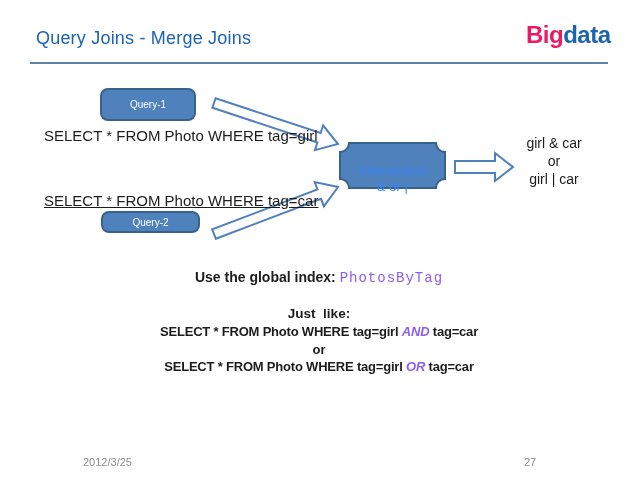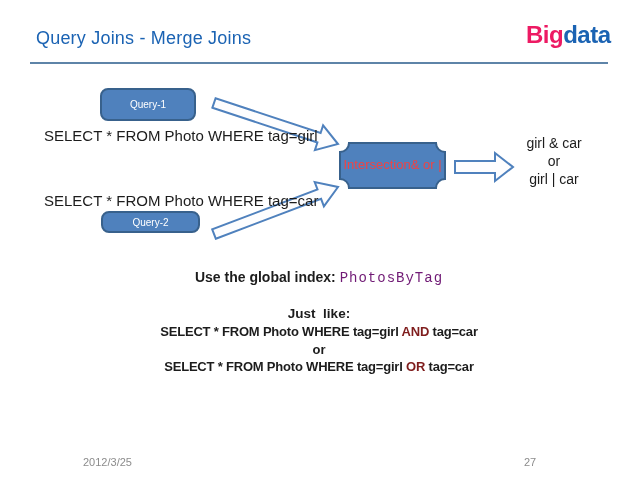--- a/index.html
+++ b/index.html
@@ -27,47 +27,47 @@
   .shape-box{
     background:#4f81bd;border:2px solid #38618c;border-radius:8px;
     color:#ffffff;font-size:10px;
     display:flex;align-items:center;justify-content:center;
     box-sizing:border-box;
   }
   .q1{left:100px;top:88px;width:96px;height:33px;}
   .q2{left:101px;top:211px;width:99px;height:22px;}
   .sql-line{font-size:15px;color:#1c1c1c;white-space:pre;}
   .sel-girl{left:44px;top:127px;}
-  .sel-car{left:44px;top:192px;}
+  .sel-car{left:44px;top:192px;text-decoration:underline;}
   .plaque-wrap{left:338px;top:141px;width:109px;height:49px;}
   .plaque-text{
-    left:338px;top:140px;width:109px;height:49px;
-    display:flex;flex-direction:row;align-items:center;justify-content:center;
-    color:#ef4444;font-size:13px;line-height:16px;text-align:center;
+    left:338px;top:154px;width:109px;height:49px;
+    display:flex;flex-direction:column;align-items:center;justify-content:center;
+    color:#3b82f6;font-size:13px;line-height:16px;text-align:center;
   }
   .result-text{
     left:505px;top:134px;width:98px;
     text-align:center;font-size:14px;line-height:18px;color:#1c1c1c;
   }
   .arrow-layer{left:0;top:0;width:638px;height:478px;pointer-events:none;}
 
   
   .cline{left:0;right:0;text-align:center;color:#1c1c1c;}
   .gi{top:269px;font-size:14px;font-weight:700;}
   .gi .code{
     font-family:"Liberation Mono","DejaVu Sans Mono",monospace;
-    font-weight:400;color:#701a75;font-size:14px;letter-spacing:1px;
+    font-weight:400;color:#8b5cf6;font-size:14px;letter-spacing:1px;
   }
   .jl{top:306px;font-size:13.5px;font-weight:700;white-space:pre;}
   .sq1{top:324px;}
   .orw{top:342px;font-size:13px;font-weight:700;}
   .sq2{top:359px;}
   .sql-mid{font-size:13px;font-weight:700;letter-spacing:-0.2px;}
   .sql-mid span{white-space:pre;}
-  .kw{color:#7f1d1d;}
+  .kw{color:#8b5cf6;font-style:italic;}
   .note{top:390px;font-size:12.5px;font-weight:700;letter-spacing:-0.2px;}
 
   
   .footer-date{left:83px;top:456px;font-size:11px;color:#8c8c8c;}
   .footer-page{left:524px;top:456px;font-size:11px;color:#8c8c8c;}
 </style>
 </head>
 <body>
 
 <div class="slide">

